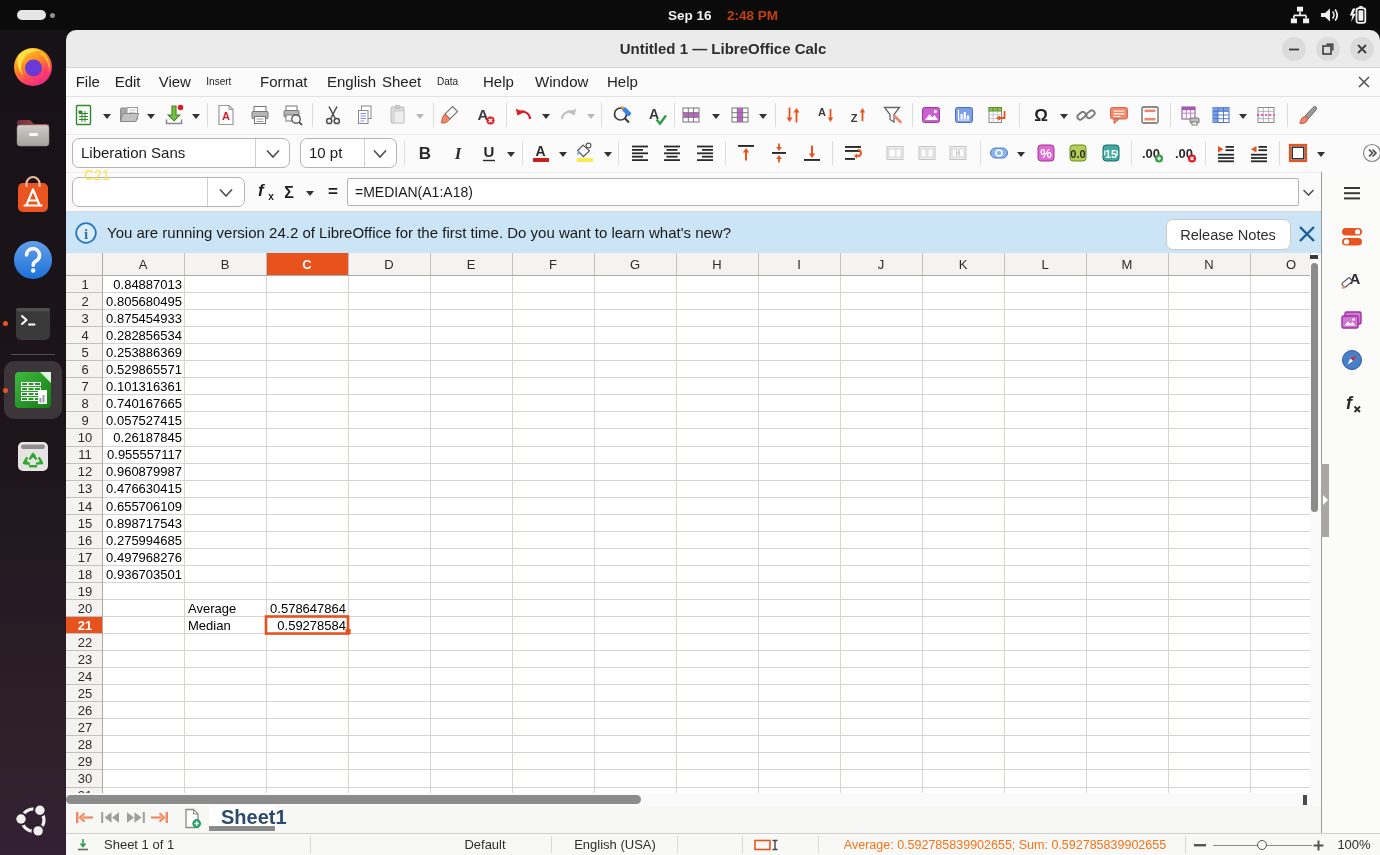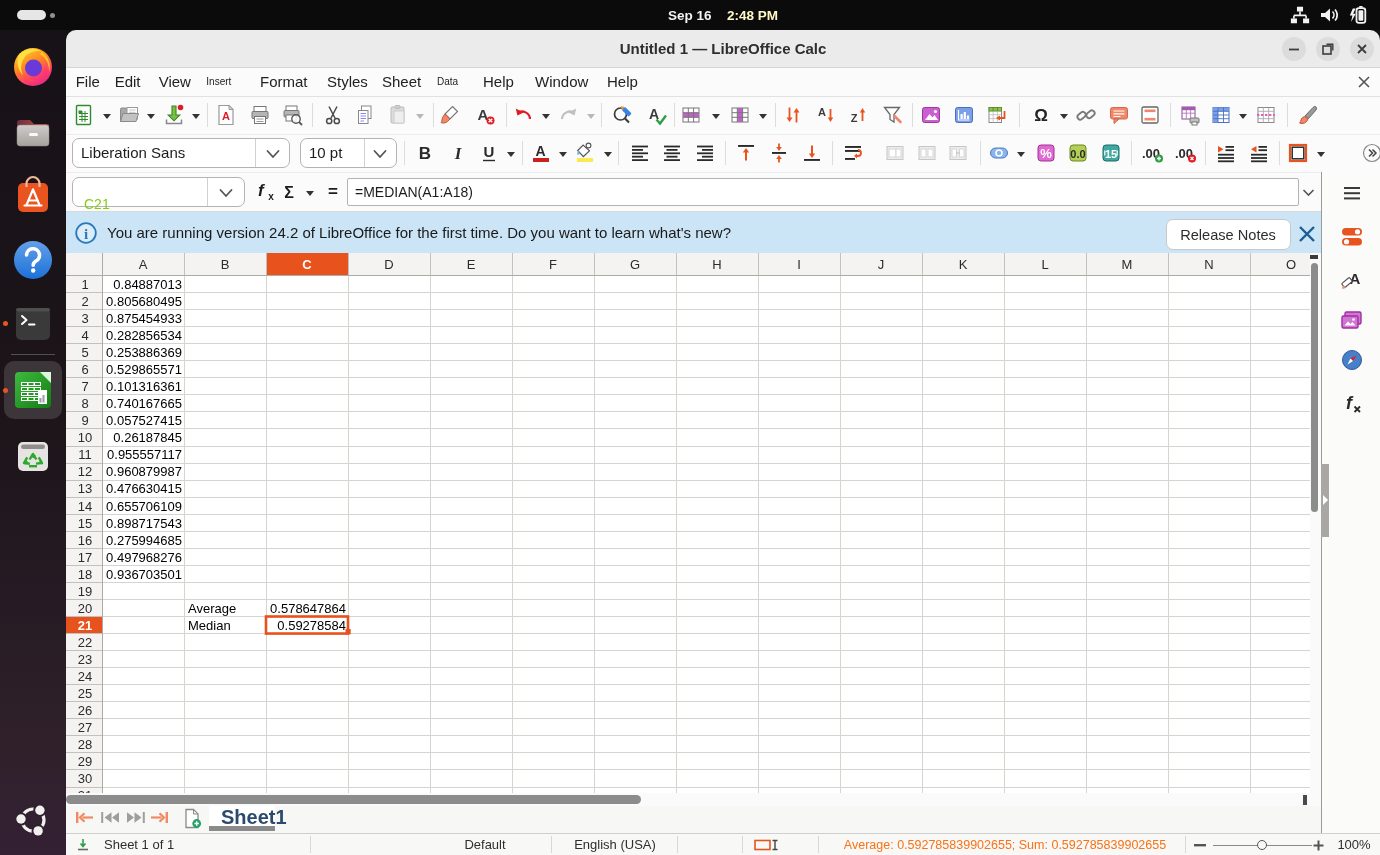--- a/index.html
+++ b/index.html
@@ -3,21 +3,21 @@
 <style>
 *{margin:0;padding:0;box-sizing:border-box}
 html,body{width:1380px;height:855px;overflow:hidden;background:#111;font-family:"Liberation Sans",sans-serif;position:relative}
 .abs{position:absolute}
 </style></head><body>
 
 <div class="abs" style="left:0;top:0;width:1380px;height:30px;background:#0b0b0b"></div>
 <div class="abs" style="left:17px;top:10px;width:29px;height:10px;border-radius:5px;background:#e6e6e6"></div>
 <div class="abs" style="left:50px;top:13px;width:5px;height:5px;border-radius:50%;background:#909090"></div>
 <div style="position:absolute;top:7.5px;font-size:13.5px;color:#f2f2f2;font-weight:600;line-height:16px;white-space:pre;left:668px">Sep 16</div>
-<div style="position:absolute;top:7.5px;font-size:13.5px;color:#fef9c3;font-weight:600;line-height:16px;white-space:pre;left:727px">2:48 PM</div>
+<div style="position:absolute;top:7.5px;font-size:13.5px;color:#c2410c;font-weight:600;line-height:16px;white-space:pre;left:727px">2:48 PM</div>
 <svg style="position:absolute;left:1290px;top:5px" width="20" height="20" viewBox="0 0 23 21">
     <rect x="8" y="1" width="7" height="5.5" fill="#f2f2f2"></rect>
 <path d="M11.5 6.5 v4.5 M4.5 11 h14 M4.5 11 v3.5 M18.5 11 v3.5" stroke="#f2f2f2" stroke-width="1.9" fill="none"></path>
 <rect x="1" y="14.5" width="7" height="5.5" fill="#f2f2f2"></rect>
     <rect x="15" y="14.5" width="7" height="5.5" fill="#f2f2f2"></rect>
   </svg>
 <svg style="position:absolute;left:1318px;top:5px" width="20" height="20" viewBox="0 0 20 20">
     <path d="M3 8h4l5-4.5v13L7 12H3z" fill="#f2f2f2"></path>
     <path d="M14.5 6.5 a5 5 0 0 1 0 7" stroke="#f2f2f2" stroke-width="1.7" fill="none"></path>
     <path d="M17 4.5 a8 8 0 0 1 0 11" stroke="#f2f2f2" stroke-width="1.7" fill="none"></path>
@@ -160,21 +160,21 @@
   </svg>
 <svg style="position:absolute;left:1350px;top:37px" width="24" height="24" viewBox="0 0 24 24">
     <path d="M8 8 l8 8 M16 8 l-8 8" stroke="#3d3d3d" stroke-width="1.8"></path>
   </svg>
 <div class="abs" style="left:66px;top:68px;width:1314px;height:28px;background:#fbfbfb"></div>
 <div style="position:absolute;top:73.0px;font-size:15px;color:#222222;font-weight:400;line-height:18px;white-space:pre;left:75.7px">File</div>
 <div style="position:absolute;top:73.0px;font-size:15px;color:#222222;font-weight:400;line-height:18px;white-space:pre;left:114.7px">Edit</div>
 <div style="position:absolute;top:73.0px;font-size:15px;color:#222222;font-weight:400;line-height:18px;white-space:pre;left:158.7px">View</div>
 <div style="position:absolute;top:73.0px;font-size:10px;color:#222222;font-weight:400;line-height:18px;white-space:pre;left:206.3px">Insert</div>
 <div style="position:absolute;top:73.0px;font-size:15px;color:#222222;font-weight:400;line-height:18px;white-space:pre;left:260px">Format</div>
-<div style="position:absolute;top:73.0px;font-size:15px;color:#222222;font-weight:400;line-height:18px;white-space:pre;left:327px">Styles</div>
+<div style="position:absolute;top:73.0px;font-size:15px;color:#222222;font-weight:400;line-height:18px;white-space:pre;left:327px">English</div>
 <div style="position:absolute;top:73.0px;font-size:15px;color:#222222;font-weight:400;line-height:18px;white-space:pre;left:382px">Sheet</div>
 <div style="position:absolute;top:73.0px;font-size:10px;color:#222222;font-weight:400;line-height:18px;white-space:pre;left:437px">Data</div>
 <div style="position:absolute;top:73.0px;font-size:15px;color:#222222;font-weight:400;line-height:18px;white-space:pre;left:483px">Help</div>
 <div style="position:absolute;top:73.0px;font-size:15px;color:#222222;font-weight:400;line-height:18px;white-space:pre;left:535px">Window</div>
 <div style="position:absolute;top:73.0px;font-size:15px;color:#222222;font-weight:400;line-height:18px;white-space:pre;left:607px">Help</div>
 <svg style="position:absolute;left:1356px;top:74px" width="16" height="16" viewBox="0 0 16 16">
     <path d="M3 3 l10 10 M13 3 l-10 10" stroke="#555" stroke-width="1.6"></path>
   </svg>
 <div class="abs" style="left:66px;top:96px;width:1314px;height:38px;background:#fbfbfb;border-top:1px solid #e2e2e2"></div>
 <div class="abs" style="left:66px;top:134px;width:1314px;height:38px;background:#fbfbfb;border-top:1px solid #ececec"></div>
@@ -596,21 +596,21 @@
   </svg>
 <svg style="position:absolute;left:1316px;top:151px" width="10" height="7" viewBox="0 0 10 7">
     <path d="M1 1 L5 6 L9 1z" fill="#333"></path>
   </svg>
 <svg style="position:absolute;left:1360px;top:141px" width="24" height="24" viewBox="0 0 24 24">
     <circle cx="12" cy="12" r="8.5" fill="none" stroke="#888" stroke-width="1.2"></circle>
 <path d="M9 8.5 L12.5 12 L9 15.5 M12.5 8.5 L16 12 L12.5 15.5" fill="none" stroke="#444" stroke-width="1.5"></path>
   </svg>
 <div class="abs" style="left:72px;top:177px;width:173px;height:30px;background:#fff;border:1px solid #b3b3b3;border-radius:7px"></div>
 <div class="abs" style="left:207px;top:178px;width:1px;height:28px;background:#d0d0d0"></div>
-<div style="position:absolute;top:196px;font-size:14px;color:#84cc16;font-weight:400;line-height:17px;white-space:pre;left:84px">C21</div>
+<div style="position:absolute;top:167px;font-size:14px;color:#fde047;font-weight:400;line-height:17px;white-space:pre;left:84px">C21</div>
 <svg style="position:absolute;left:219px;top:188px" width="14" height="10" viewBox="0 0 14 10">
     <path d="M1.5 2 L7 8 L12.5 2" fill="none" stroke="#555" stroke-width="1.8" stroke-linecap="round"></path>
   </svg>
 <div style="position:absolute;left:258px;top:181px;font-size:17px;line-height:20px;color:#1c1c1c;font-weight:700;font-style:italic;font-family:'Liberation Sans',sans-serif">f</div>
 <div style="position:absolute;top:191.0px;font-size:10px;color:#1c1c1c;font-weight:700;line-height:12px;white-space:pre;left:271px;transform:translateX(-50%)">x</div>
 <div style="position:absolute;top:182.5px;font-size:16px;color:#1c1c1c;font-weight:700;line-height:19px;white-space:pre;left:289px;transform:translateX(-50%)">Σ</div>
 <svg style="position:absolute;left:305px;top:190px" width="10" height="7" viewBox="0 0 10 7">
     <path d="M1 1 L5 6 L9 1z" fill="#333"></path>
   </svg>
 <div style="position:absolute;top:182.0px;font-size:17px;color:#1c1c1c;font-weight:700;line-height:20px;white-space:pre;left:333px;transform:translateX(-50%)">=</div>

